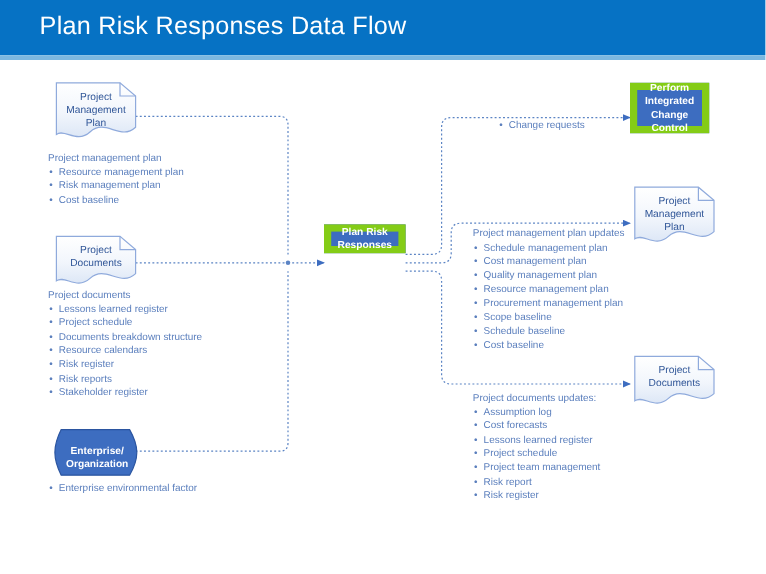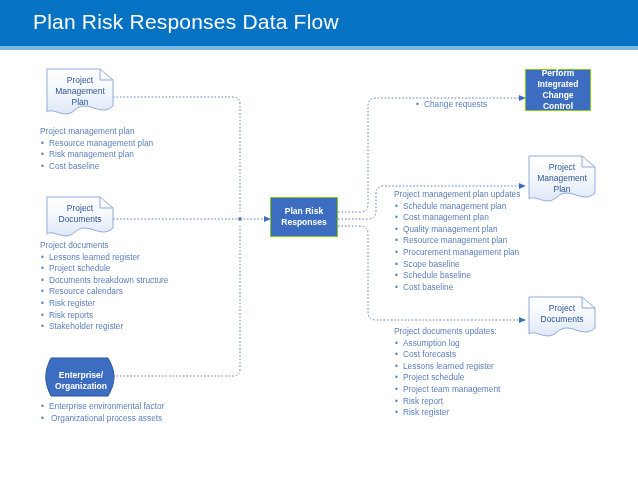--- a/index.html
+++ b/index.html
@@ -14,21 +14,21 @@
   .header-title{position:absolute;left:33px;top:10px;font-size:21px;color:#ffffff;
        letter-spacing:.2px;white-space:nowrap;}
 
   
   #links{position:absolute;left:0;top:0;width:638px;height:478px;}
 
   
   .node{position:absolute;box-sizing:border-box;}
 
   
-  .solid{background:#3d6dc0;border:1px solid #84cc16;color:#ffffff;
+  .solid{background:#3d6dc0;border:6px solid #84cc16;color:#ffffff;
          font-size:8.5px;font-weight:bold;line-height:11px;text-align:center;
          display:flex;align-items:center;justify-content:center;}
   .solid span{display:block;padding:0 3px;}
 
   
   .docshape{position:absolute;}
   .docshape .doclabel{position:absolute;left:0;top:0;width:100%;
        font-size:8.5px;font-weight:normal;line-height:11px;color:#2f5597;
        text-align:center;display:flex;align-items:center;justify-content:center;}
 
@@ -116,21 +116,21 @@
   </div>
 
   <div class="docshape" style="left:47px;top:197px;width:66px;height:38px;">
     <div class="doclabel" style="height:34px;">Project<br>Documents</div>
   </div>
 
   <div class="wave-left" style="left:51px;top:358px;width:60px;height:46px;">
     <div class="wlabel">Enterprise/<br>Organization</div>
   </div>
 
-  <div class="node solid" style="left:270px;top:197px;width:68px;height:40px;">
+  <div class="node solid" style="left:270px;top:187px;width:68px;height:24px;">
     <span>Plan Risk<br>Responses</span>
   </div>
 
   <div class="node solid" style="left:525px;top:69px;width:66px;height:42px;">
     <span>Perform<br>Integrated<br>Change Control</span>
   </div>
 
   <div class="docshape" style="left:529px;top:156px;width:66px;height:44px;">
     <div class="doclabel" style="height:44px;">Project<br>Management<br>Plan</div>
   </div>
@@ -152,21 +152,20 @@
       <span class="li">Project schedule</span>
       <span class="li">Documents breakdown structure</span>
       <span class="li">Resource calendars</span>
       <span class="li">Risk register</span>
       <span class="li">Risk reports</span>
       <span class="li">Stakeholder register</span>
     </div>
 
   <div class="txtblock single" style="left:40px;top:401px;text-align:center;">
       <span class="li">Enterprise environmental factor</span>
-      <span class="li">Organizational process assets</span>
     </div>
 
   <div class="txtblock single" style="left:415px;top:99px;">
       <span class="li">Change requests</span>
     </div>
 
   <div class="txtblock" style="left:394px;top:189px;">
       <span class="head">Project management plan updates</span>
       <span class="li">Schedule management plan</span>
       <span class="li">Cost management plan</span>

